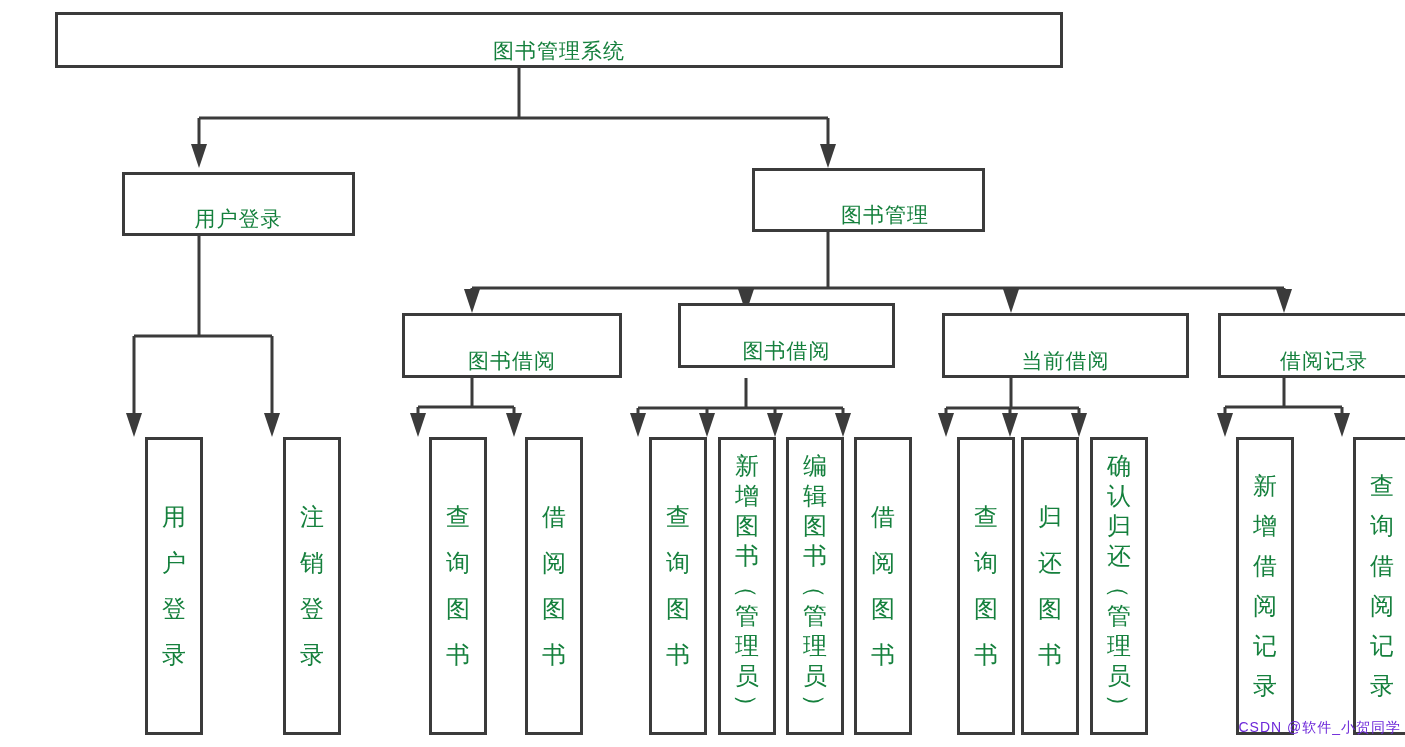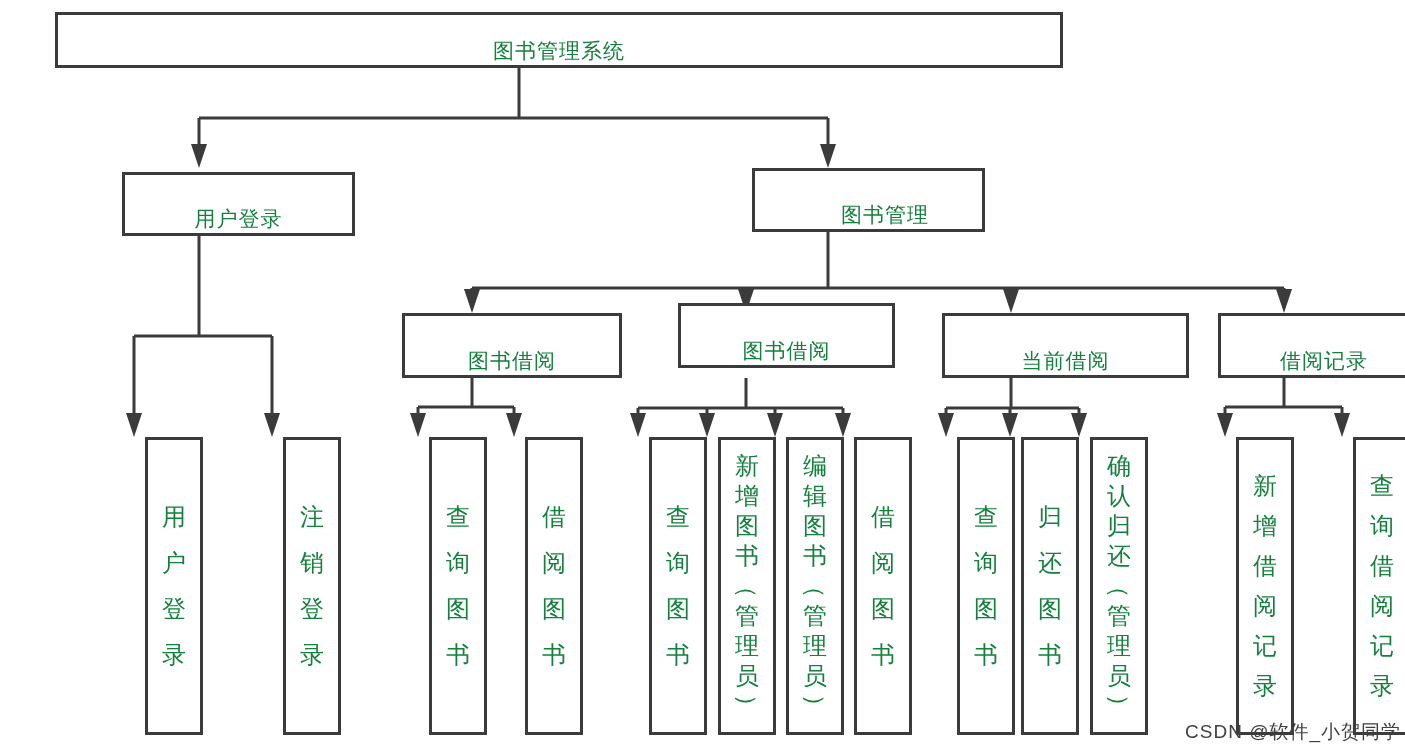--- a/index.html
+++ b/index.html
@@ -17,21 +17,21 @@
   .leaf{flex-direction:column;}
   .leaf .vchar{
     display:block;text-align:center;font-size:24px;width:100%;
   }
   .lh46 .vchar{height:46px;line-height:46px;}
   .lh40 .vchar{height:40px;line-height:40px;}
   .lh30 .vchar{height:30px;line-height:30px;}
   .leaf .vchar.rot{transform:rotate(90deg);}
   .watermark{
     position:absolute;top:719px;right:4px;z-index:5;
-    font-size:19px;color:#404040;letter-spacing:1px;white-space:nowrap;
+    font-size:14px;color:#6d28d9;letter-spacing:1px;white-space:nowrap;
   }
 </style>
 </head>
 <body>
 
 <div class="canvas">
 
   <svg class="wires" width="1405" height="747" viewBox="0 0 1405 747">
     <g stroke="#3b3b3b" stroke-width="3" fill="none">
       <path d="M519 68 V118 M199 118 H828 M199 118 V150 M828 118 V150"></path>

